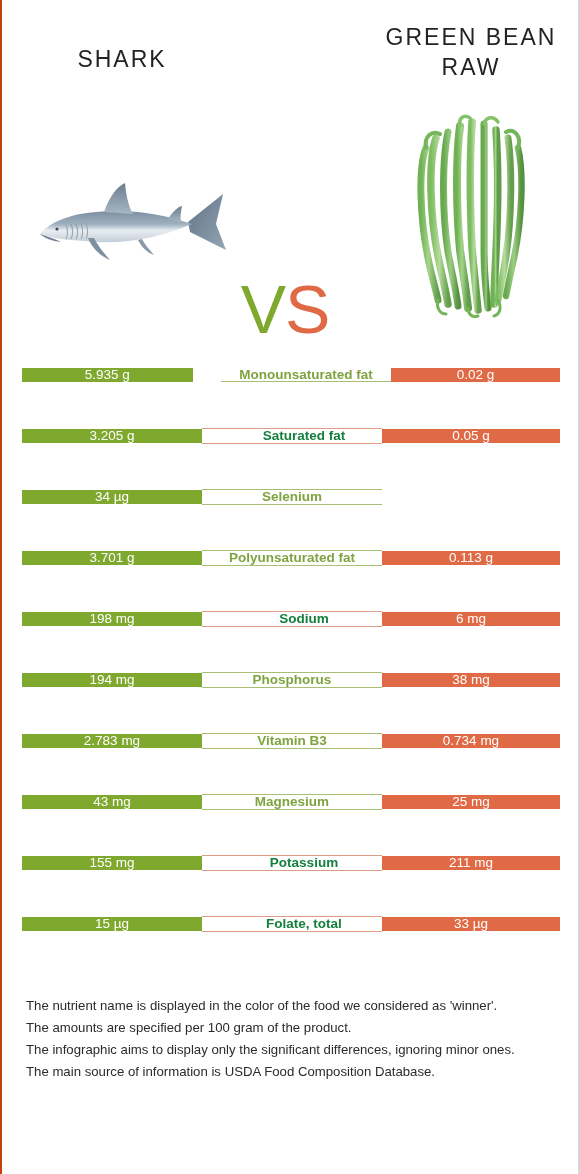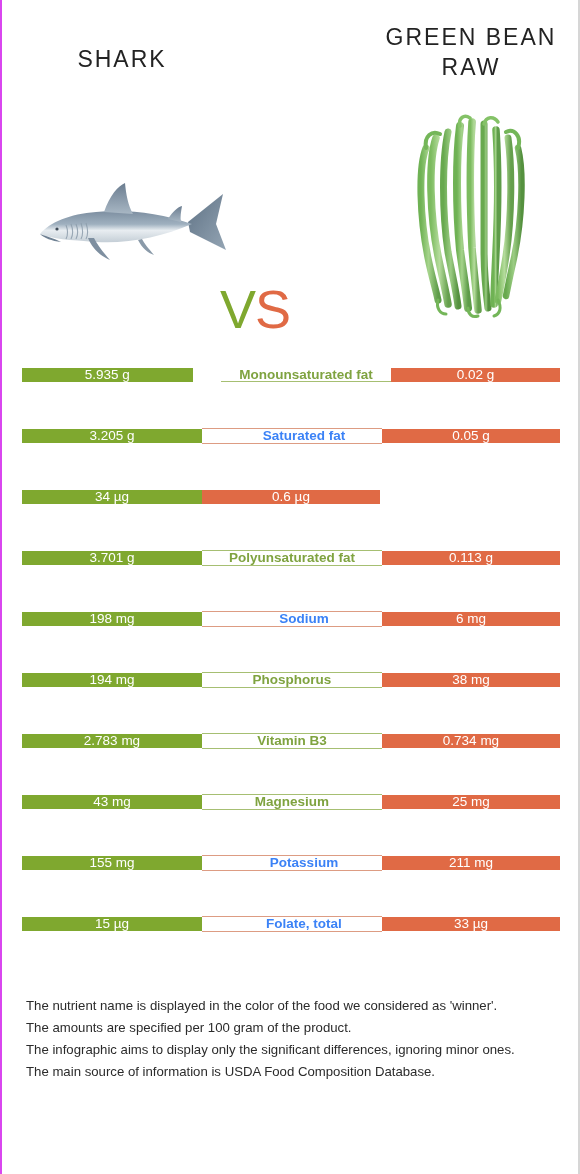--- a/index.html
+++ b/index.html
@@ -11,21 +11,21 @@
     background: #ffffff;
     font-family: "Liberation Sans", sans-serif;
     overflow: hidden;
   }
 
   .page {
     position: relative;
     width: 580px;
     height: 1174px;
     background: #ffffff;
-    border-left: 2px solid #d946ef;
+    border-left: 2px solid #c2410c;
     border-right: 2px solid #d6d6d6;
   }
 
   
   .titles {
     position: absolute;
     top: 0; left: 0;
     width: 580px;
     height: 100px;
   }
@@ -73,25 +73,26 @@
     width: 140px;
     height: 212px;
   }
 
   .vs {
     position: absolute;
     left: 218px;
     top: 170px;
     width: 130px;
     height: 78px;
-    font-size: 54px;
+    font-size: 68px;
     font-weight: 400;
     letter-spacing: -1px;
     line-height: 78px;
     font-family: "Liberation Sans", sans-serif;
+    text-align: center;
   }
   .vs .v { color: #7FA82F; }
   .vs .s { color: #E06A45; }
 
   
   .table {
     position: absolute;
     top: 345px;
     left: 20px;
     width: 538px;
@@ -126,21 +127,21 @@
     font-size: 13.5px;
     font-weight: 600;
     text-align: center;
   }
   .cell-mid.win-left {
     color: #7FA340;
     border-top: 1px solid #a6bf72;
     border-bottom: 1px solid #a6bf72;
   }
   .cell-mid.win-right {
-    color: #3b82f6;
+    color: #15803d;
     border-top: 1px solid #dd9c83;
     border-bottom: 1px solid #dd9c83;
     padding-left: 24px;
   }
   .cell-mid.first-row { border-top: none; margin-left: 28px; }
   .cell-mid.last-row  { border-bottom-width: 1px; }
 
   
   .notes {
     position: absolute;
@@ -266,21 +267,21 @@
         <div class="cell cell-mid win-left first-row">Monounsaturated fat</div>
         <div class="cell cell-right">0.02 g</div>
       </div>
       <div class="row">
         <div class="cell cell-left">3.205 g</div>
         <div class="cell cell-mid win-right">Saturated fat</div>
         <div class="cell cell-right">0.05 g</div>
       </div>
       <div class="row">
         <div class="cell cell-left">34 µg</div>
-        <div class="cell cell-right">0.6 µg</div>
+        <div class="cell cell-mid win-left">Selenium</div>
       </div>
       <div class="row">
         <div class="cell cell-left">3.701 g</div>
         <div class="cell cell-mid win-left">Polyunsaturated fat</div>
         <div class="cell cell-right">0.113 g</div>
       </div>
       <div class="row">
         <div class="cell cell-left">198 mg</div>
         <div class="cell cell-mid win-right">Sodium</div>
         <div class="cell cell-right">6 mg</div>

